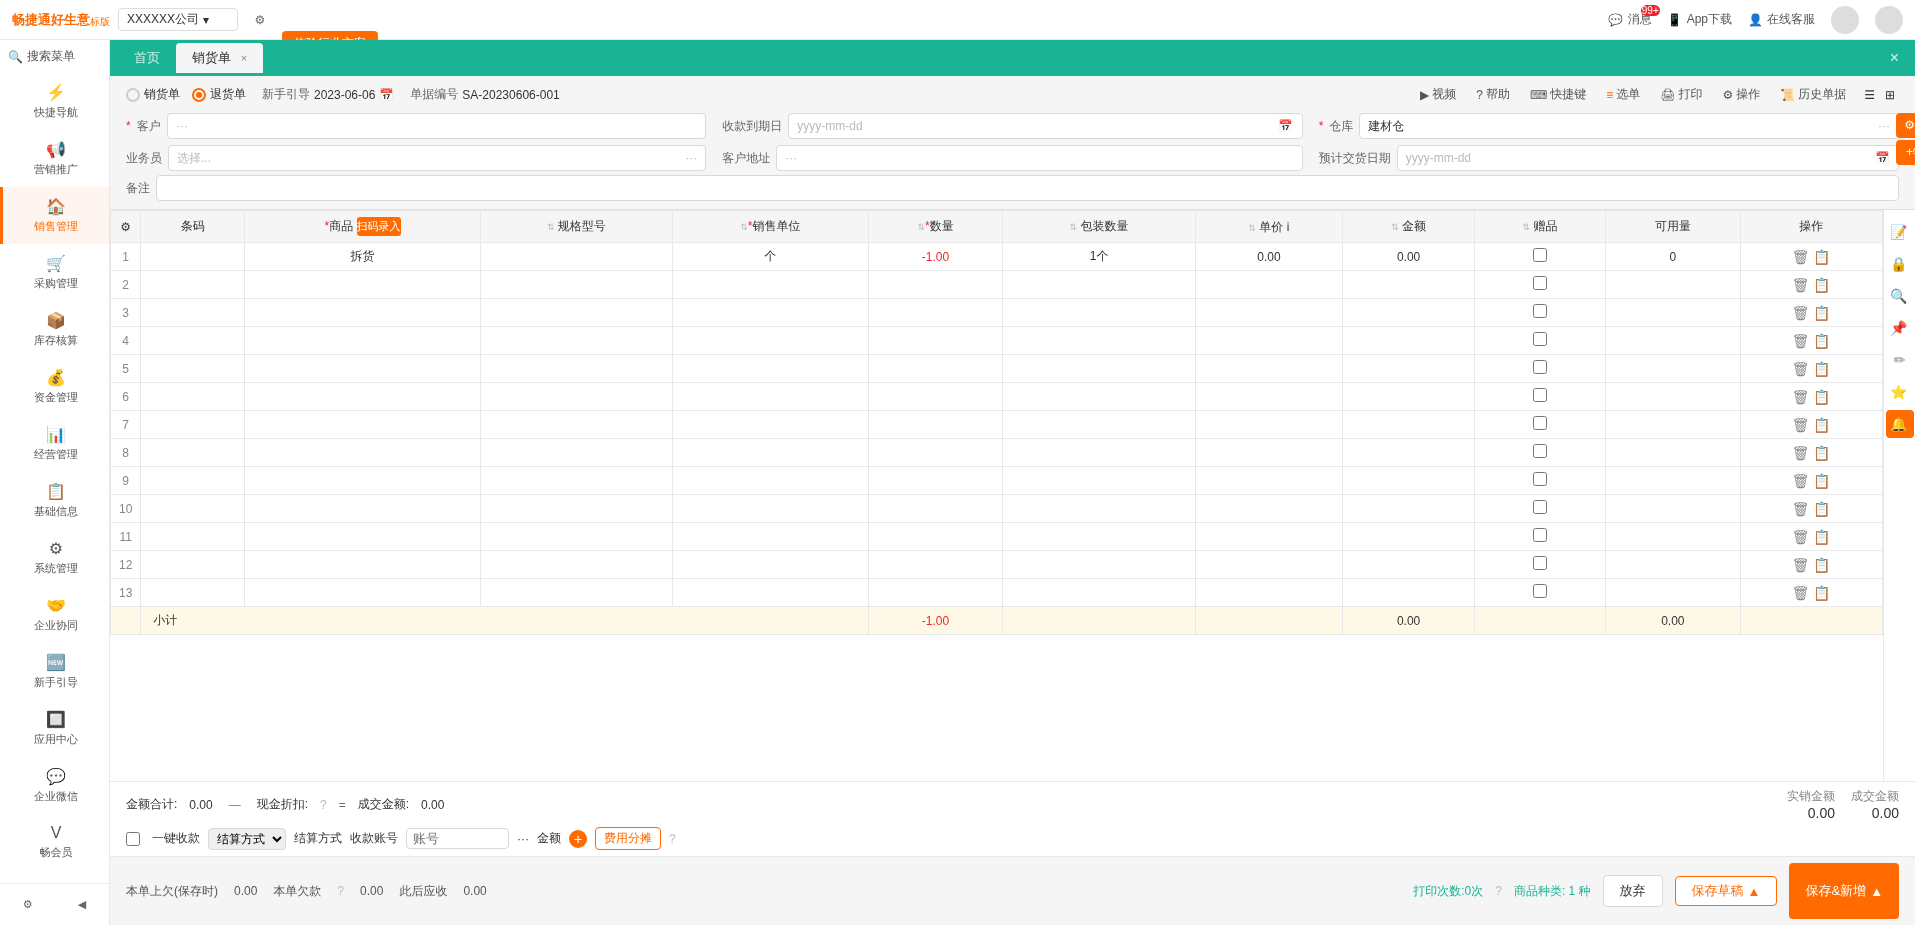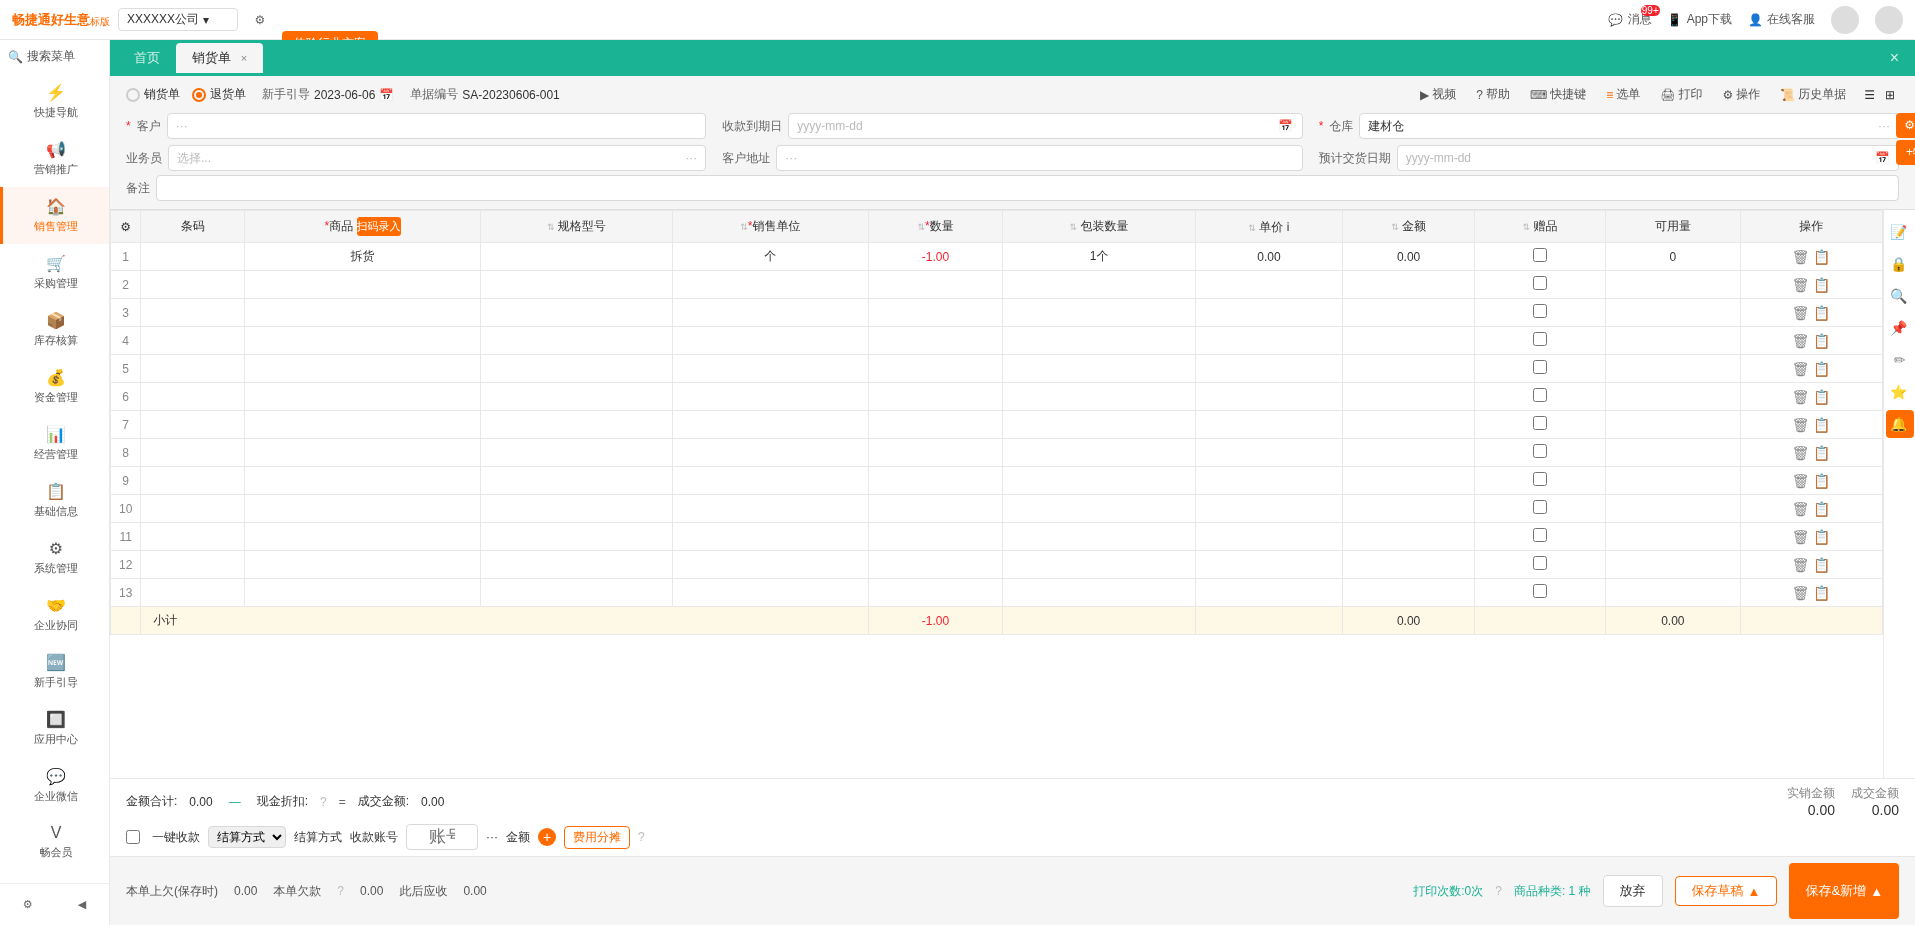--- a/index.html
+++ b/index.html
@@ -669,21 +669,21 @@
         </div>
       </div>
       <div class="payment-row">
         <input type="checkbox" class="checkbox-small" style="">
         <span>一键收款</span>
         <select style="font-size:12px;padding:2px 4px;border:1px solid #d9d9d9;border-radius:4px;">
           <option>结算方式</option>
         </select>
         <span>结算方式</span>
         <span>收款账号</span>
-        <input type="text" placeholder="账号" style="font-size: 17px; padding: 2px 22px; border: 1px solid rgb(217, 217, 217); border-radius: 4px; width: 72px;">
+        <input type="text" placeholder="账号" style="font-size: 13px; padding: 2px 6px; border: 1px solid rgb(217, 217, 217); border-radius: 4px; width: 103px;">
         <span>···</span>
         <span>金额</span>
         <div class="add-btn">+</div>
         <button class="expense-btn">费用分摊</button>
         <span style="color:#bbb;cursor:pointer;">?</span>
       </div>
     </div>
 
     <div class="status-bar">
       <span>本单上欠(保存时)</span>

